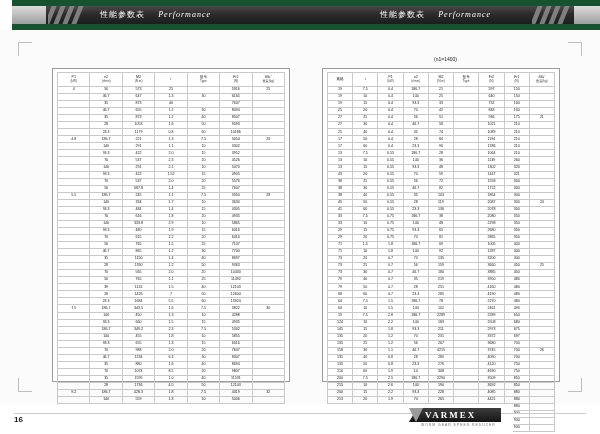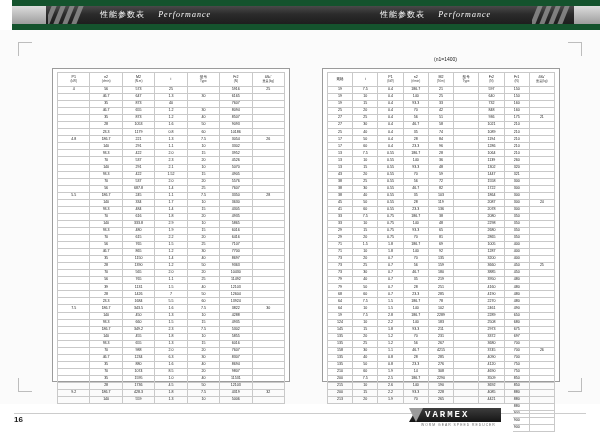--- a/index.html
+++ b/index.html
@@ -99,21 +99,21 @@
   .logo{
     position:absolute;right:12px;top:4px;width:92px;height:22px;
   }
   .logo .bar{
     position:absolute;left:0;top:0;width:92px;height:14px;
     background:linear-gradient(180deg,#3d3d3d,#151515);
     clip-path:polygon(8px 0,92px 0,92px 14px,0 14px);
   }
   .logo .txt{
     position:absolute;left:16px;top:2px;color:#fff;font-size:9px;letter-spacing:2px;
-    font-family:Liberation Mono, monospace;font-weight:bold;
+    font-family:Liberation Serif, serif;font-weight:bold;
   }
   .logo .sub{
     position:absolute;left:12px;top:15px;color:#6b6b6b;font-size:3.4px;letter-spacing:1px;
   }
   .logo .v{
     position:absolute;left:0px;top:0px;width:14px;height:14px;
     background:#9b9b9b;clip-path:polygon(0 0,14px 0,7px 14px);
   }
 </style>
 </head>

